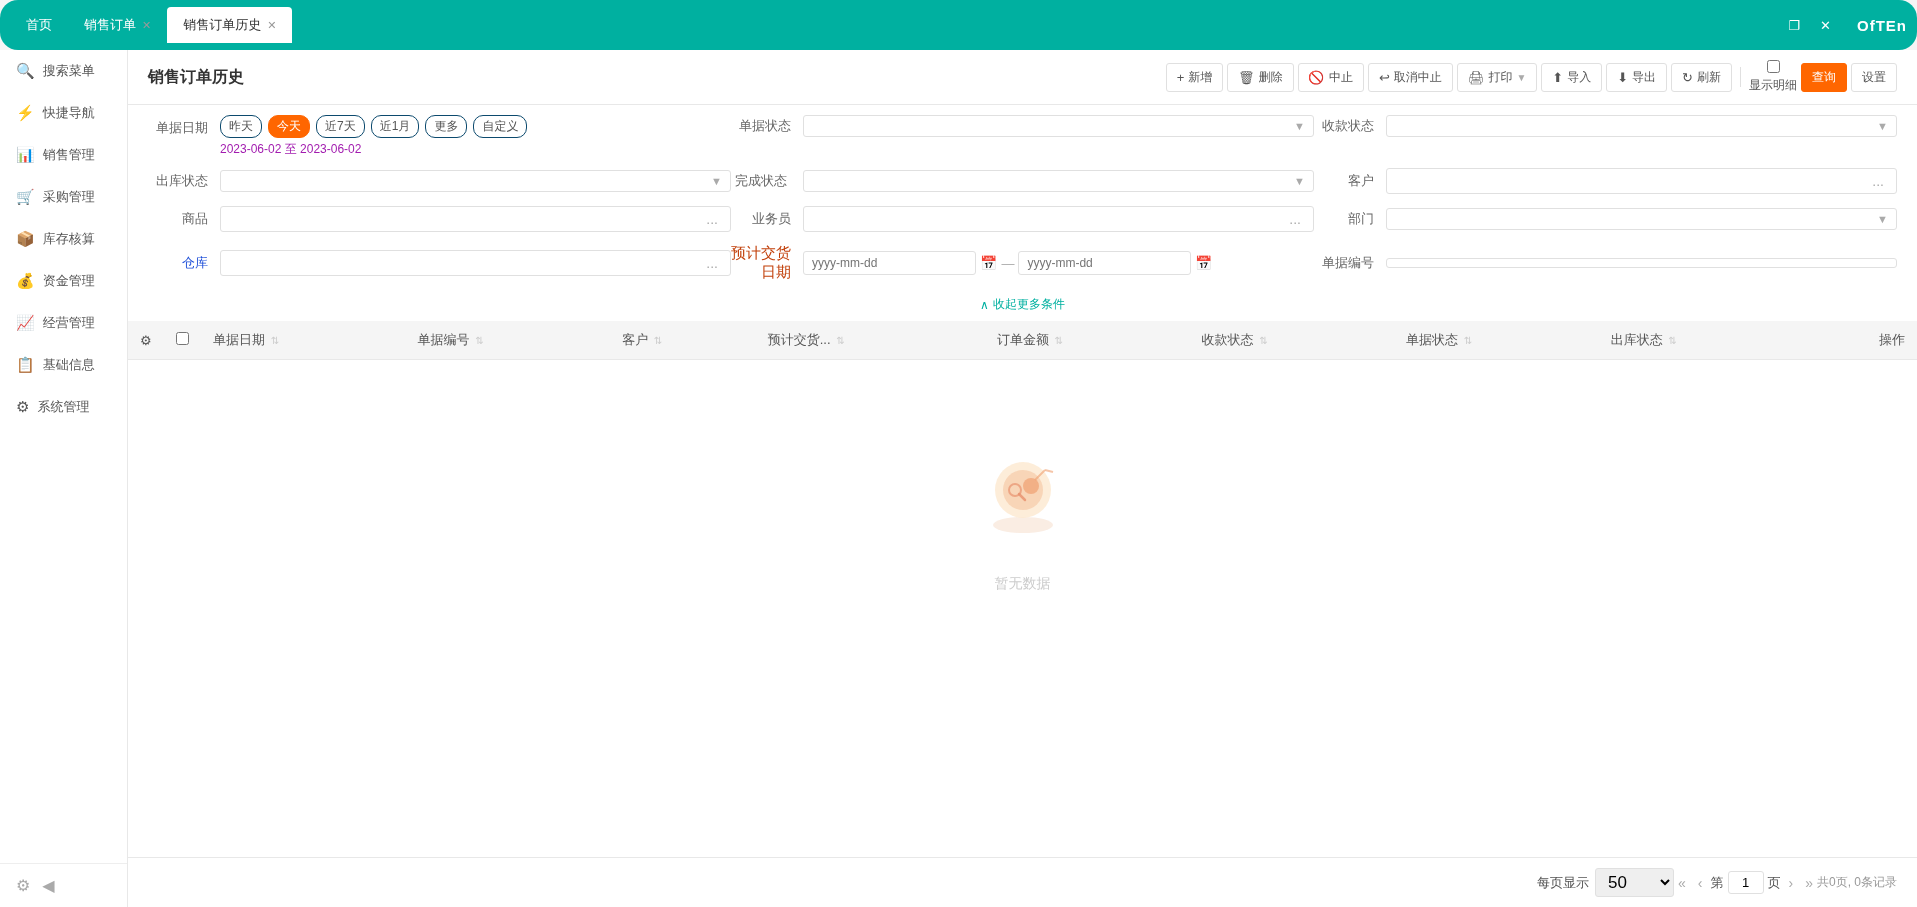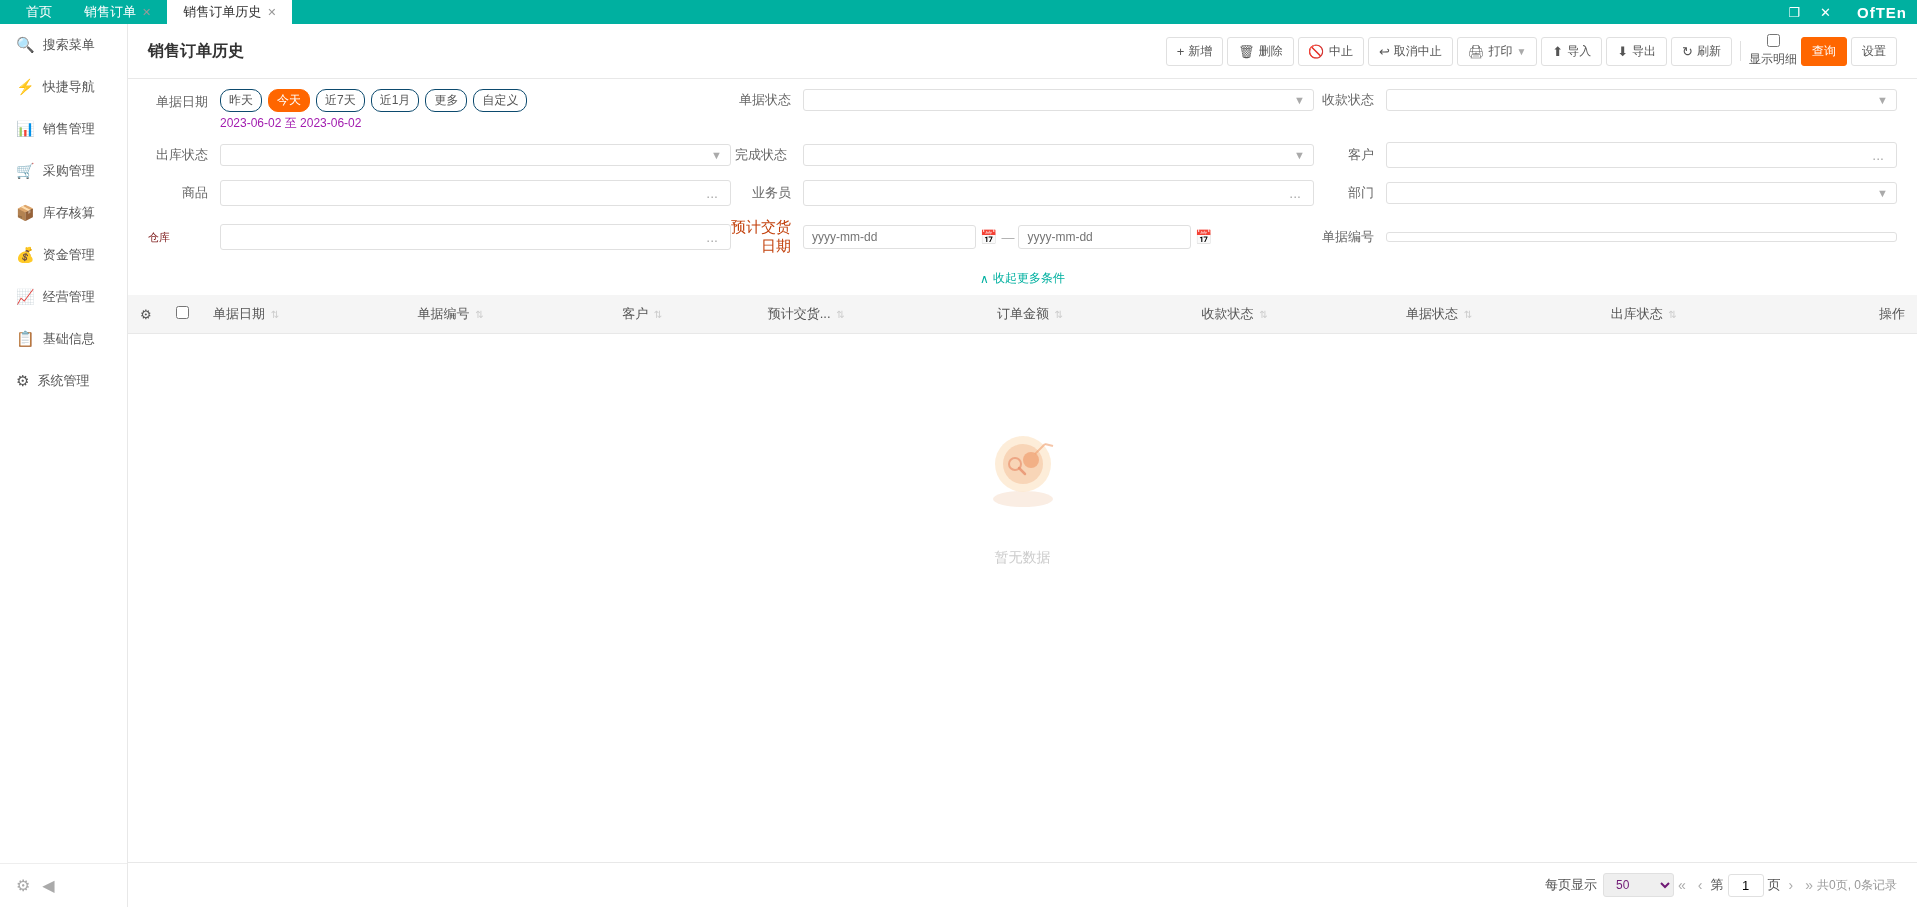--- a/index.html
+++ b/index.html
@@ -1,19 +1,19 @@
 <!DOCTYPE html>
 <html><head>
   <meta charset="utf-8">
   <style>
     * { margin: 0; padding: 0; box-sizing: border-box; }
     body { font-family: "Microsoft YaHei", Arial, sans-serif; font-size: 13px; background: #f5f5f5; color: #333; display: flex; flex-direction: column; height: 907px; overflow: hidden; }
 
     
-    .top-bar { background: #00b0a0; height: 24px; display: flex; align-items: center; padding: 0 10px; gap: 0; flex-shrink: 0; }
+    .top-bar { background: #00b0a0; height: 50px; display: flex; align-items: center; padding: 0 10px; gap: 0; flex-shrink: 0; border-radius: 18px; }
     .tab { display: flex; align-items: center; height: 36px; padding: 0 16px; color: #fff; font-size: 13px; cursor: pointer; position: relative; gap: 6px; }
     .tab.active { background: #fff; color: #333; border-radius: 4px 4px 0 0; }
     .tab-close { font-size: 11px; color: #999; cursor: pointer; }
     .top-right { margin-left: auto; display: flex; align-items: center; gap: 8px; }
     .top-right-btn { color: #fff; font-size: 13px; cursor: pointer; padding: 2px 6px; }
     .brand-text { color: #fff; font-size: 14px; font-weight: bold; letter-spacing: 1px; }
 
     
     .main-layout { display: flex; flex: 1; overflow: hidden; }
 
@@ -59,21 +59,21 @@
     .table-check { width: 36px; text-align: center; }
 
     
     .empty-state { display: flex; flex-direction: column; align-items: center; justify-content: center; padding: 80px 0; }
     .empty-icon { font-size: 80px; margin-bottom: 16px; }
     .empty-text { color: #ccc; font-size: 14px; }
 
     
     .footer { background: #fff; border-top: 1px solid #e8e8e8; padding: 10px 20px; display: flex; align-items: center; justify-content: flex-end; flex-shrink: 0; font-size: 13px; color: #555; }
     .per-page { display: flex; align-items: center; gap: 6px; }
-    .per-page-select { border: 1px solid #e0e0e0; border-radius: 3px; padding: 3px 20px 3px 8px; font-size: 12px; color: #701a75; cursor: pointer; }
+    .per-page-select { border: 1px solid #e0e0e0; border-radius: 3px; padding: 3px 20px 3px 8px; font-size: 17px; color: #000000; cursor: pointer; }
     .pagination { display: flex; align-items: center; gap: 4px; }
     .page-btn { border: none; background: none; cursor: pointer; color: #aaa; font-size: 14px; padding: 2px 4px; }
     .page-input { border: 1px solid #e0e0e0; border-radius: 3px; padding: 3px 6px; width: 36px; text-align: center; font-size: 13px; }
     .total-info { color: #999; font-size: 12px; }
 
     
     ::-webkit-scrollbar { width: 6px; height: 6px; }
     ::-webkit-scrollbar-track { background: #f5f5f5; }
     ::-webkit-scrollbar-thumb { background: #ccc; border-radius: 3px; }
 
@@ -277,21 +277,21 @@
           <span style="width:72px;color:#666;font-size:13px;text-align:right;padding-right:12px;flex-shrink:0;">部门</span>
           <div class="select-field" style="flex:1;">
             <span class="select-text"></span>
             <span class="select-arrow">▼</span>
           </div>
         </div>
       </div>
 
       <div style="display:flex; padding: 6px 20px; gap:0; align-items:center;">
         <div style="flex:1;display:flex;align-items:center;">
-          <span style="width:72px;color:#7f1d1d;font-size:11px;padding-right:12px;flex-shrink:0;">仓库</span>
+          <span style="width:72px;color:#1d4ed8;font-size:13px;text-align:right;padding-right:12px;flex-shrink:0;">仓库</span>
           <div style="flex:1;display:flex;align-items:center;border:1px solid #e0e0e0;border-radius:3px;padding:4px 8px;background:#fff;">
             <span style="flex:1;color:#ccc;"></span>
             <span class="dots-btn">...</span>
           </div>
         </div>
         <div style="flex:1;display:flex;align-items:center;">
           <span style="width:72px;color:#c2410c;font-size:15px;text-align:right;padding-right:12px;flex-shrink:0;">预计交货日期</span>
           <div style="flex:1;display:flex;align-items:center;gap:4px;">
             <input type="text" class="date-input" placeholder="yyyy-mm-dd" style="">
             <span class="cal-icon">📅</span>

